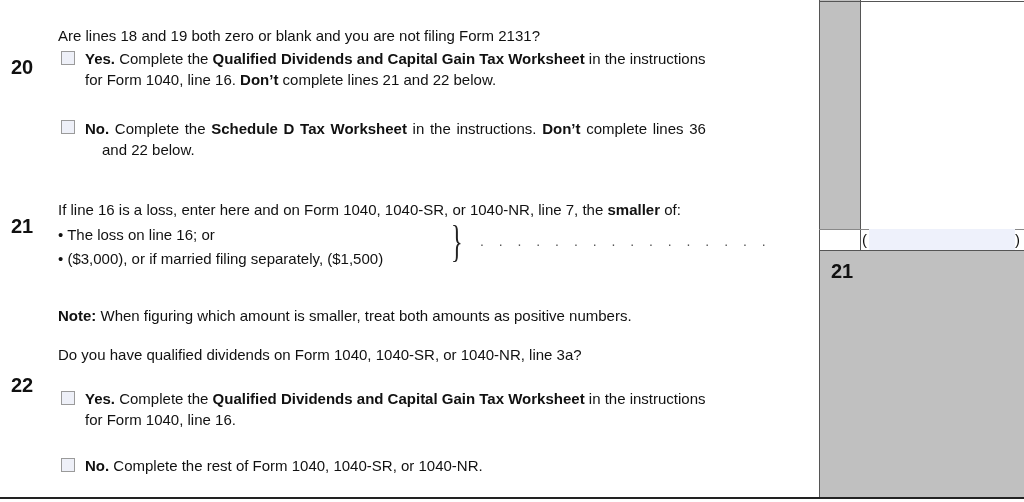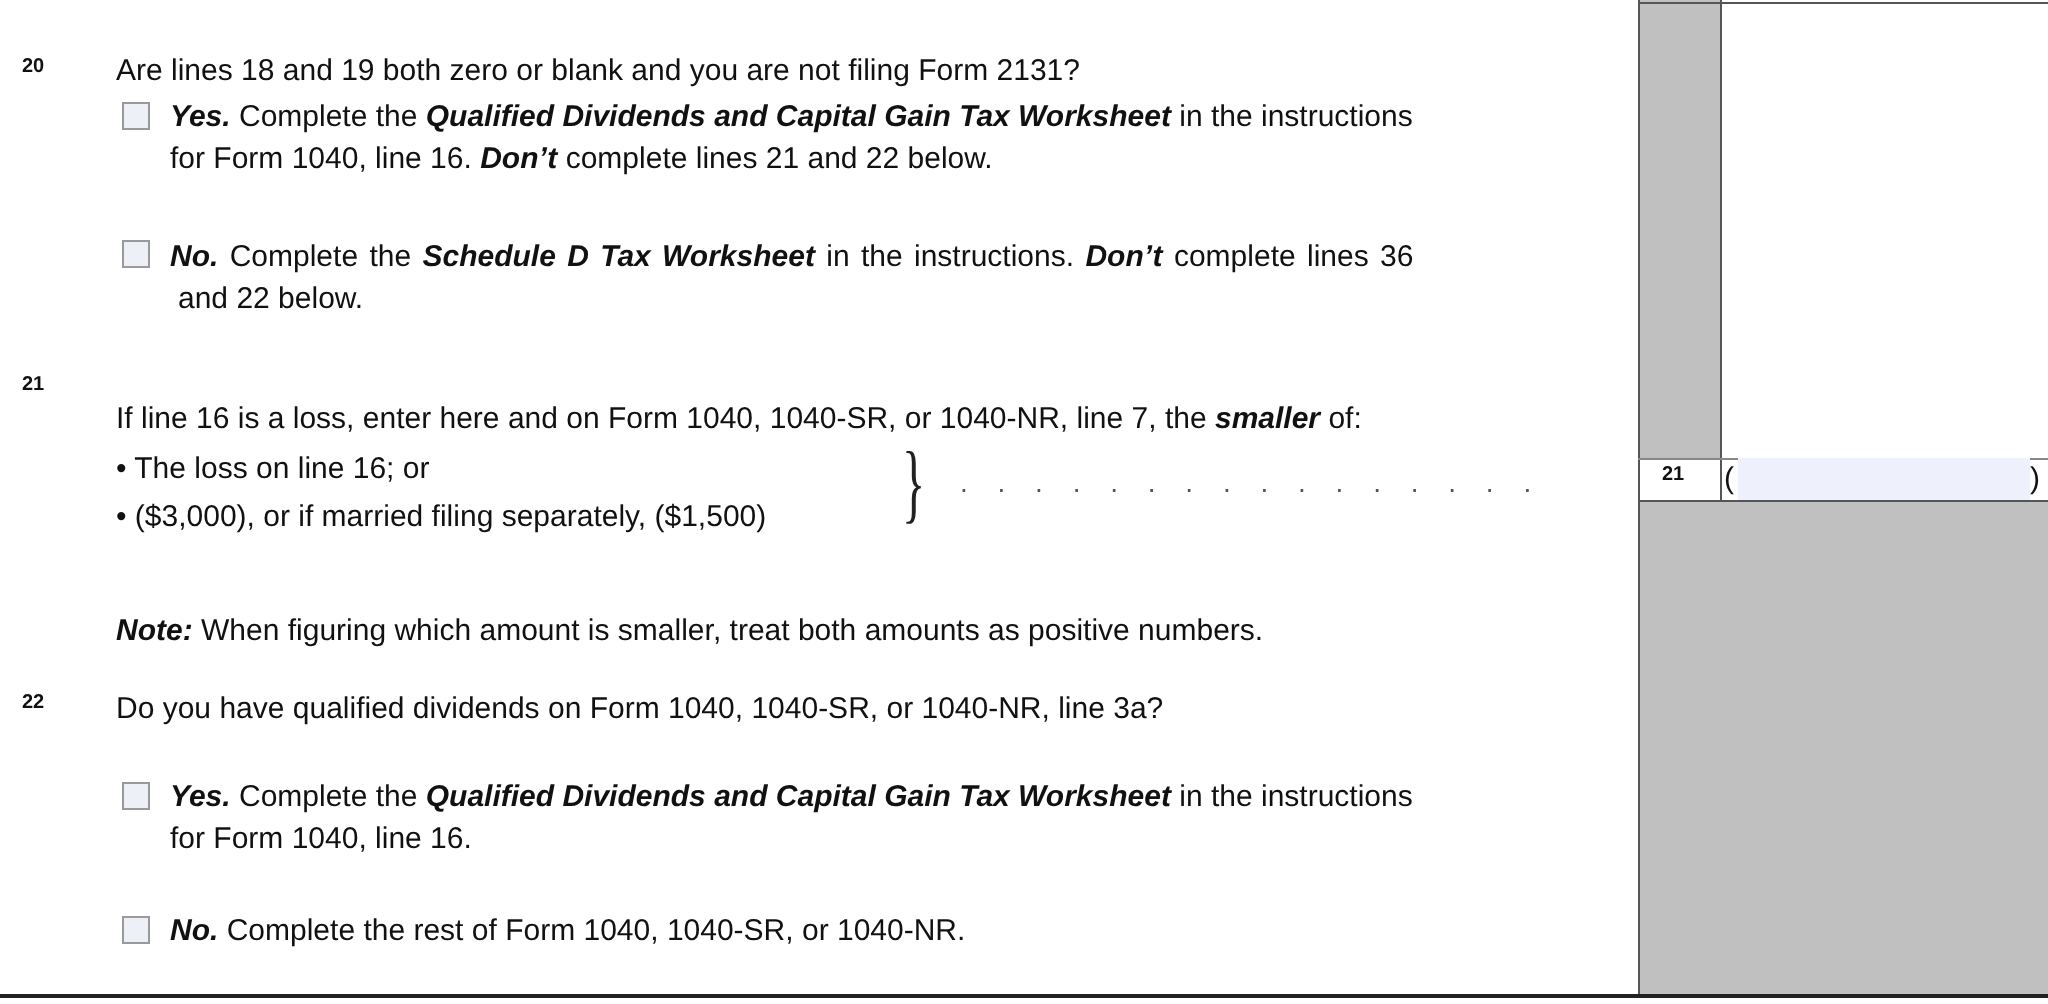--- a/index.html
+++ b/index.html
@@ -2,22 +2,22 @@
 <html><head>
 <meta charset="utf-8">
 <style>
   html, body { margin:0; padding:0; }
   body {
     width:1024px; height:502px; position:relative; overflow:hidden;
     background:#ffffff; color:#111;
     font-family:"Liberation Sans", sans-serif; font-size:15px;
   }
   .abs { position:absolute; white-space:nowrap; }
-  .linenum { font-weight:bold; font-size:10px; }
-  b { font-weight:bold;font-style:italic; }
+  .linenum { font-weight:bold; font-size:20px;margin-top:28px; }
+  b { font-weight:bold; }
   .cb {
     position:absolute; width:14px; height:14px;
     border:1px solid #9a9a9a; background:#eef0f8; box-sizing:border-box;
   }
   .gray { position:absolute; background:#c0c0c0; }
   .vline { position:absolute; width:1px; background:#555; }
   .hline { position:absolute; height:1px; background:#555; }
   .dots { letter-spacing:0; color:#555; font-size:14px; }
   .brace { position:absolute; font-family:"Liberation Serif", serif; font-size:44px; line-height:44px; color:#222; transform:scaleX(0.55); transform-origin:left top; }
   .amtbox { position:absolute; background:#eef1fb; }
@@ -47,21 +47,21 @@
   <b>Yes.</b><span> Complete the </span><b>Qualified Dividends and Capital Gain Tax Worksheet</b><span> in the instructions</span>
 </div>
 <div class="abs" style="left:85px; top:71px;">
   <span>for Form 1040, line 16. </span><b>Don’t</b><span> complete lines 21 and 22 below.</span>
 </div>
 
 <div class="cb" style="left:61px; top:120px;"></div>
 <div class="abs" style="left:85px; top:120px; word-spacing:1.5px;">
   <b>No.</b><span> Complete the </span><b>Schedule D Tax Worksheet</b><span> in the instructions. </span><b>Don’t</b><span> complete lines 36</span>
 </div>
-<div class="abs" style="left:89px; top:141px;">and 22 below.</div>
+<div class="abs" style="left:102px; top:141px;">and 22 below.</div>
 
 <div class="abs linenum" style="left:11px; top:187px;">21</div>
 <div class="abs" style="left:58px; top:201px;">
   <span>If line 16 is a loss, enter here and on Form 1040, 1040-SR, or 1040-NR, line 7, the </span><b>smaller</b><span> of:</span>
 </div>
 <div class="abs" style="left:58px; top:226px;">• The loss on line 16; or</div>
 <div class="abs" style="left:58px; top:250px;">• ($3,000), or if married filing separately, ($1,500)</div>
 <div class="brace" style="left:451px; top:220px;">}</div>
 <div class="abs dots" style="left:480px; top:233px; word-spacing:11px;">. . . . . . . . . . . . . . . .</div>
 <div class="abs" style="left:58px; top:294px;margin-top:13px;">

